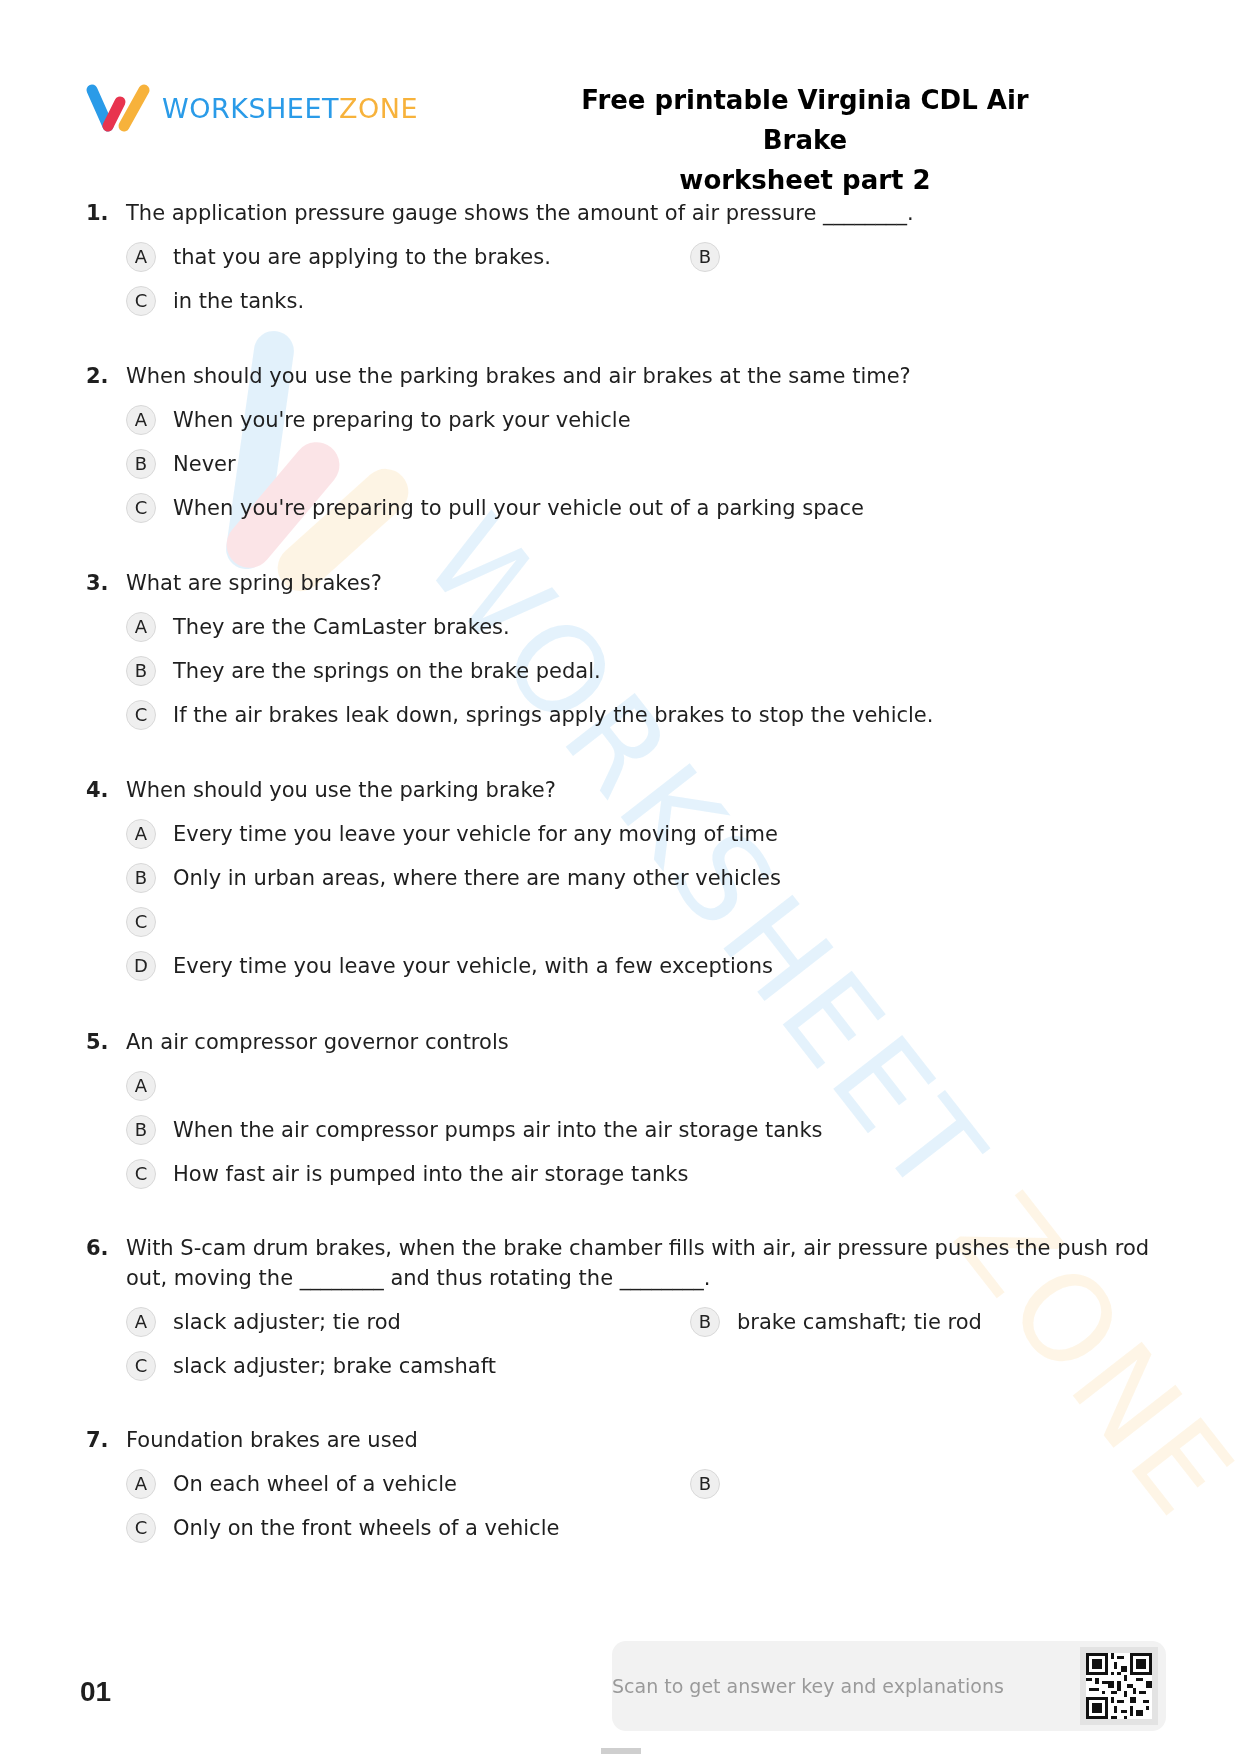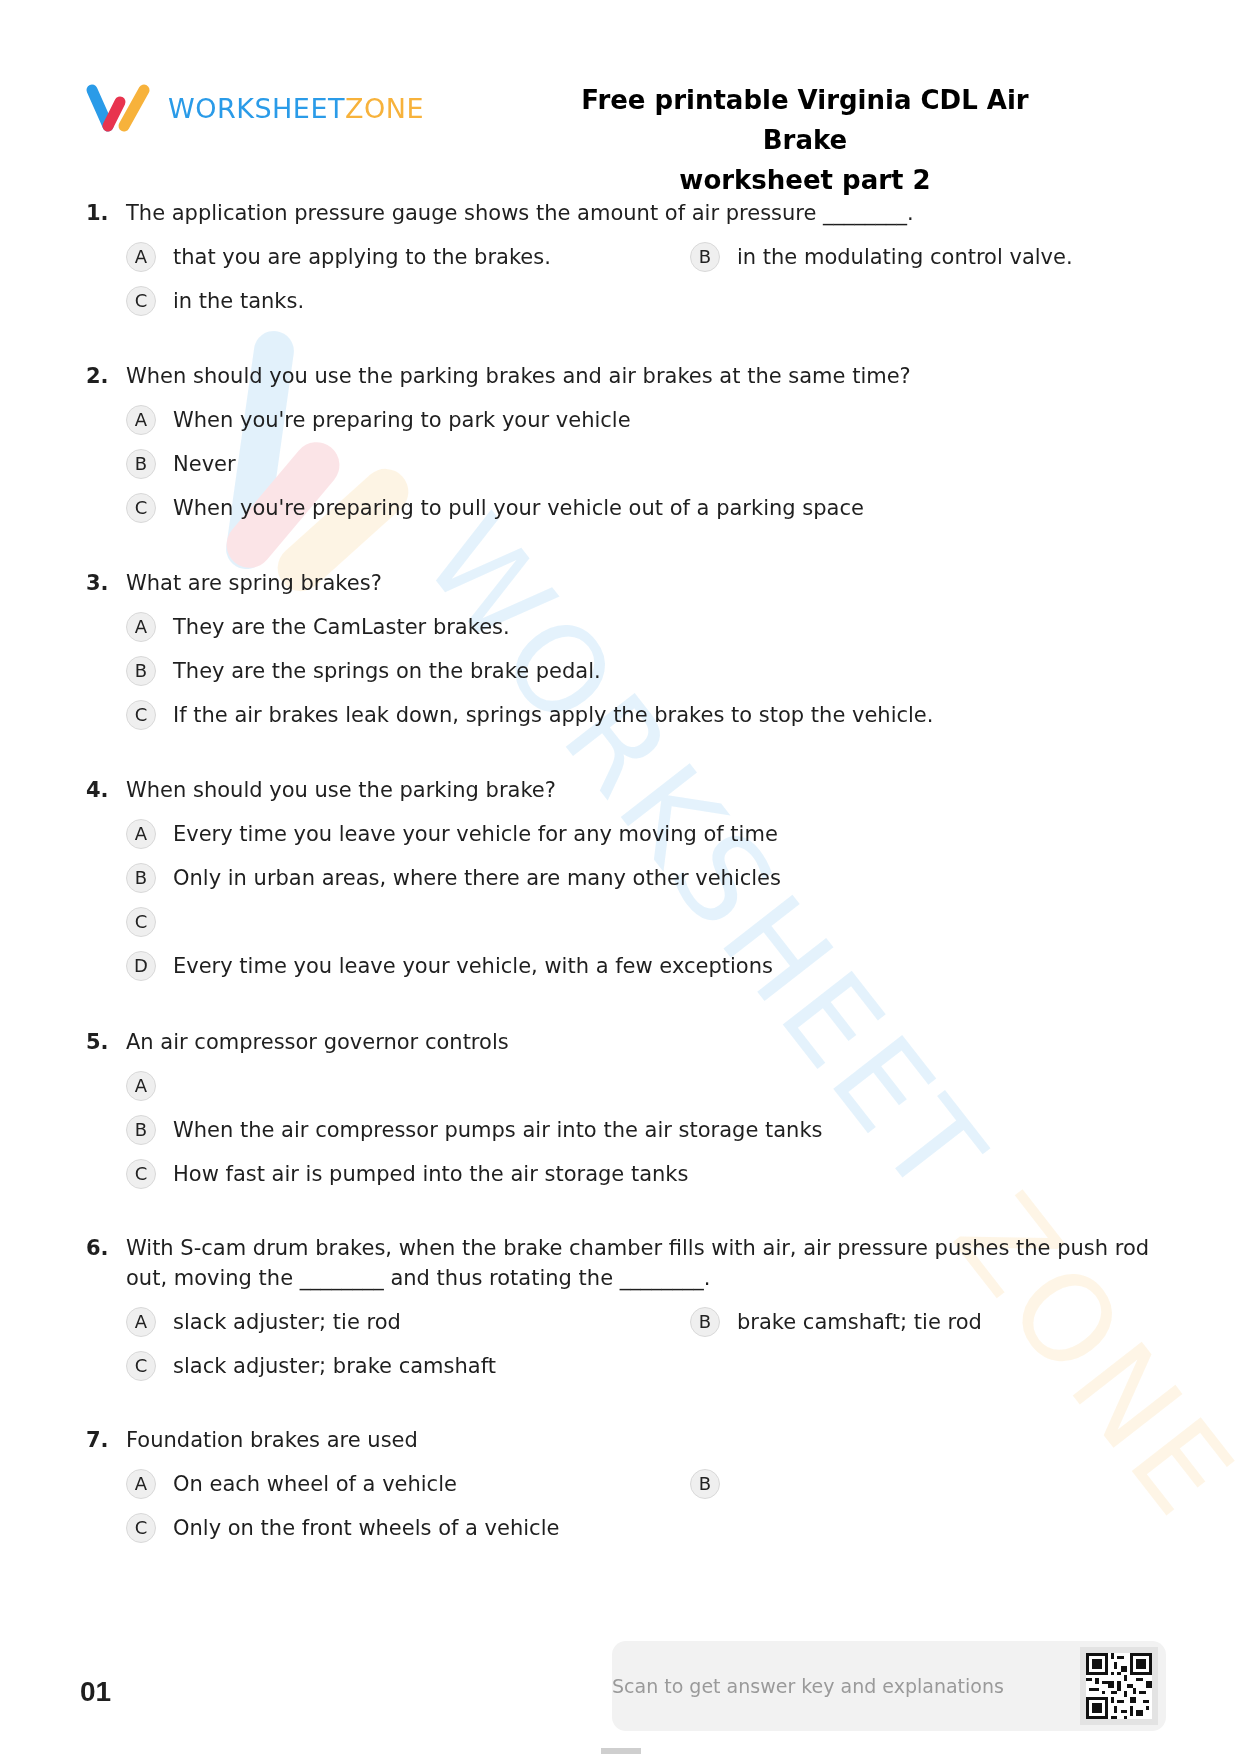--- a/index.html
+++ b/index.html
@@ -1,18 +1,18 @@
 <!DOCTYPE html>
 <html><head>
 <meta charset="utf-8">
 <style>
   html, body { margin:0; padding:0; background:#ffffff; }
   body { width:1239px; height:1754px; position:relative; overflow:hidden;
          font-family:"DejaVu Sans", "Liberation Sans", sans-serif; color:#1f1f1f; }
-  .logo { position:absolute; left:84px; top:82px; display:flex; align-items:center; gap:16px; }
+  .logo { position:absolute; left:84px; top:82px; display:flex; align-items:center; gap:10px; }
   .logo svg { display:block; }
   .logo-text { font-size:27px; letter-spacing:0.5px; font-weight:normal; }
   .logo-text .w { color:#2a9be8; }
   .logo-text .z { color:#f7b23b; }
   .title { position:absolute; left:540px; width:530px; top:80px; text-align:center;
            font-family:"DejaVu Sans", sans-serif; font-weight:bold; font-size:26px; line-height:40px; color:#000000; }
   .watermark { position:absolute; left:0; top:0; width:1239px; height:1754px; pointer-events:none; }
   .q { position:absolute; left:86px; width:1080px; }
   .q-head { display:flex; font-size:21px; line-height:30px; color:#1f1f1f; }
   .q-num { width:40px; font-weight:bold; flex:0 0 40px; }
@@ -64,21 +64,20 @@
       <span class="q-num">1.</span>
       <span class="q-text">The application pressure gauge shows the amount of air pressure ________.</span>
     </div>
   <div class="opts">
     <div class="opt">
         <span class="bubble">A</span>
         <span>that you are applying to the brakes.</span>
       </div>
     <div class="opt">
         <span class="bubble">B</span>
-        <span>in the modulating control valve.</span>
       </div>
     <div class="opt">
         <span class="bubble">C</span>
         <span>in the tanks.</span>
       </div>
   </div>
 </div>
 
 <div class="q" style="top:361px;">
   <div class="q-head">

